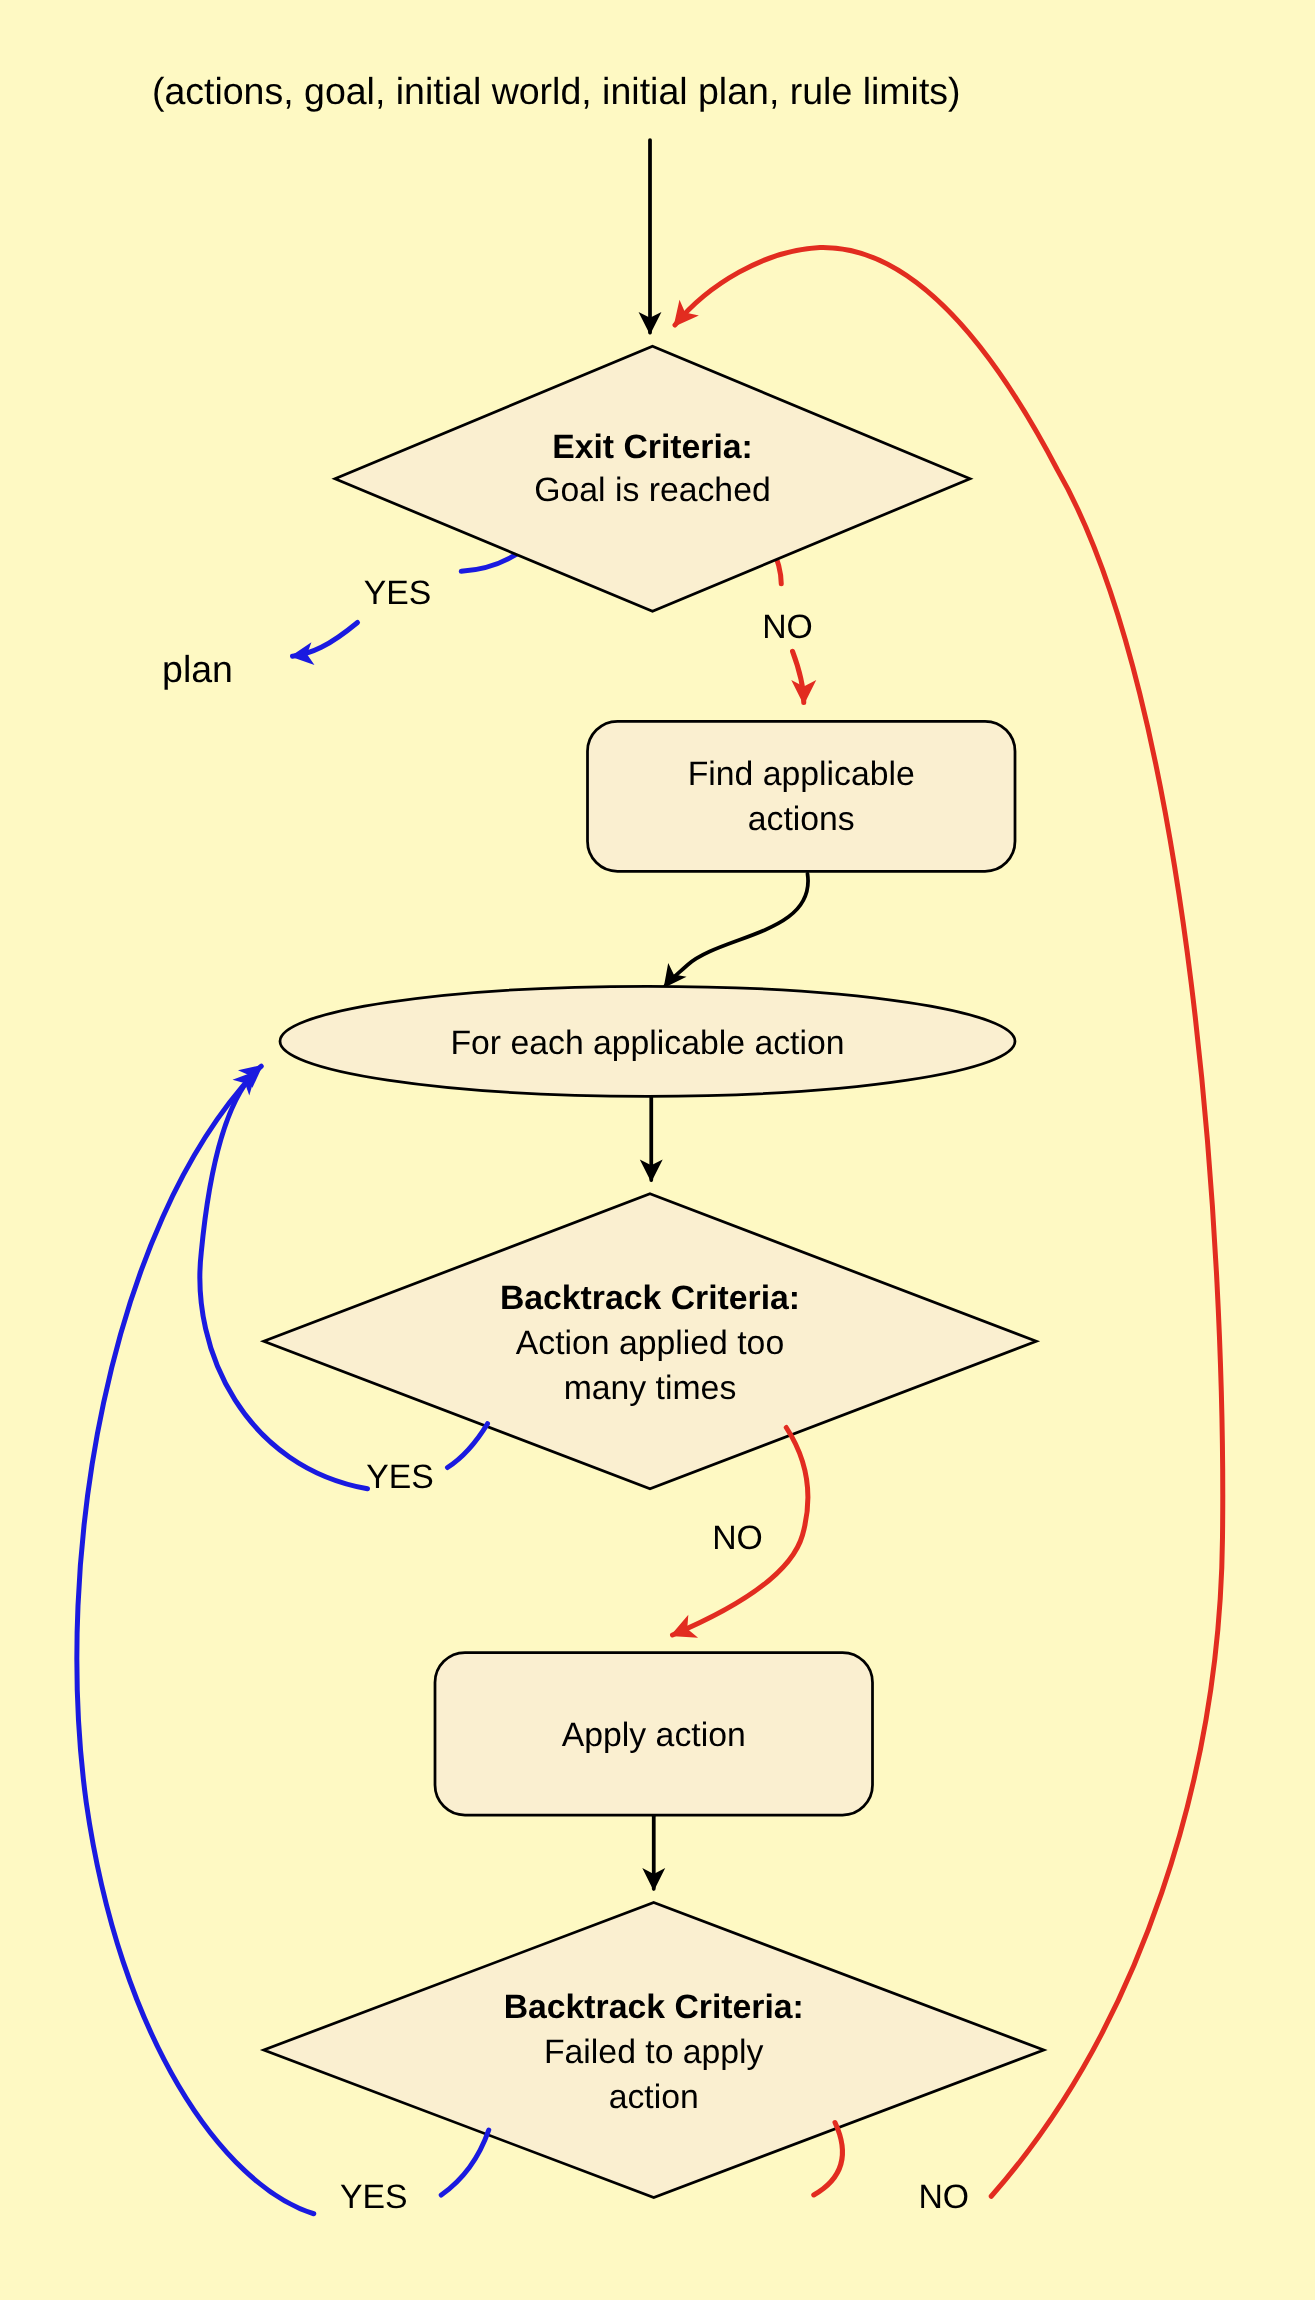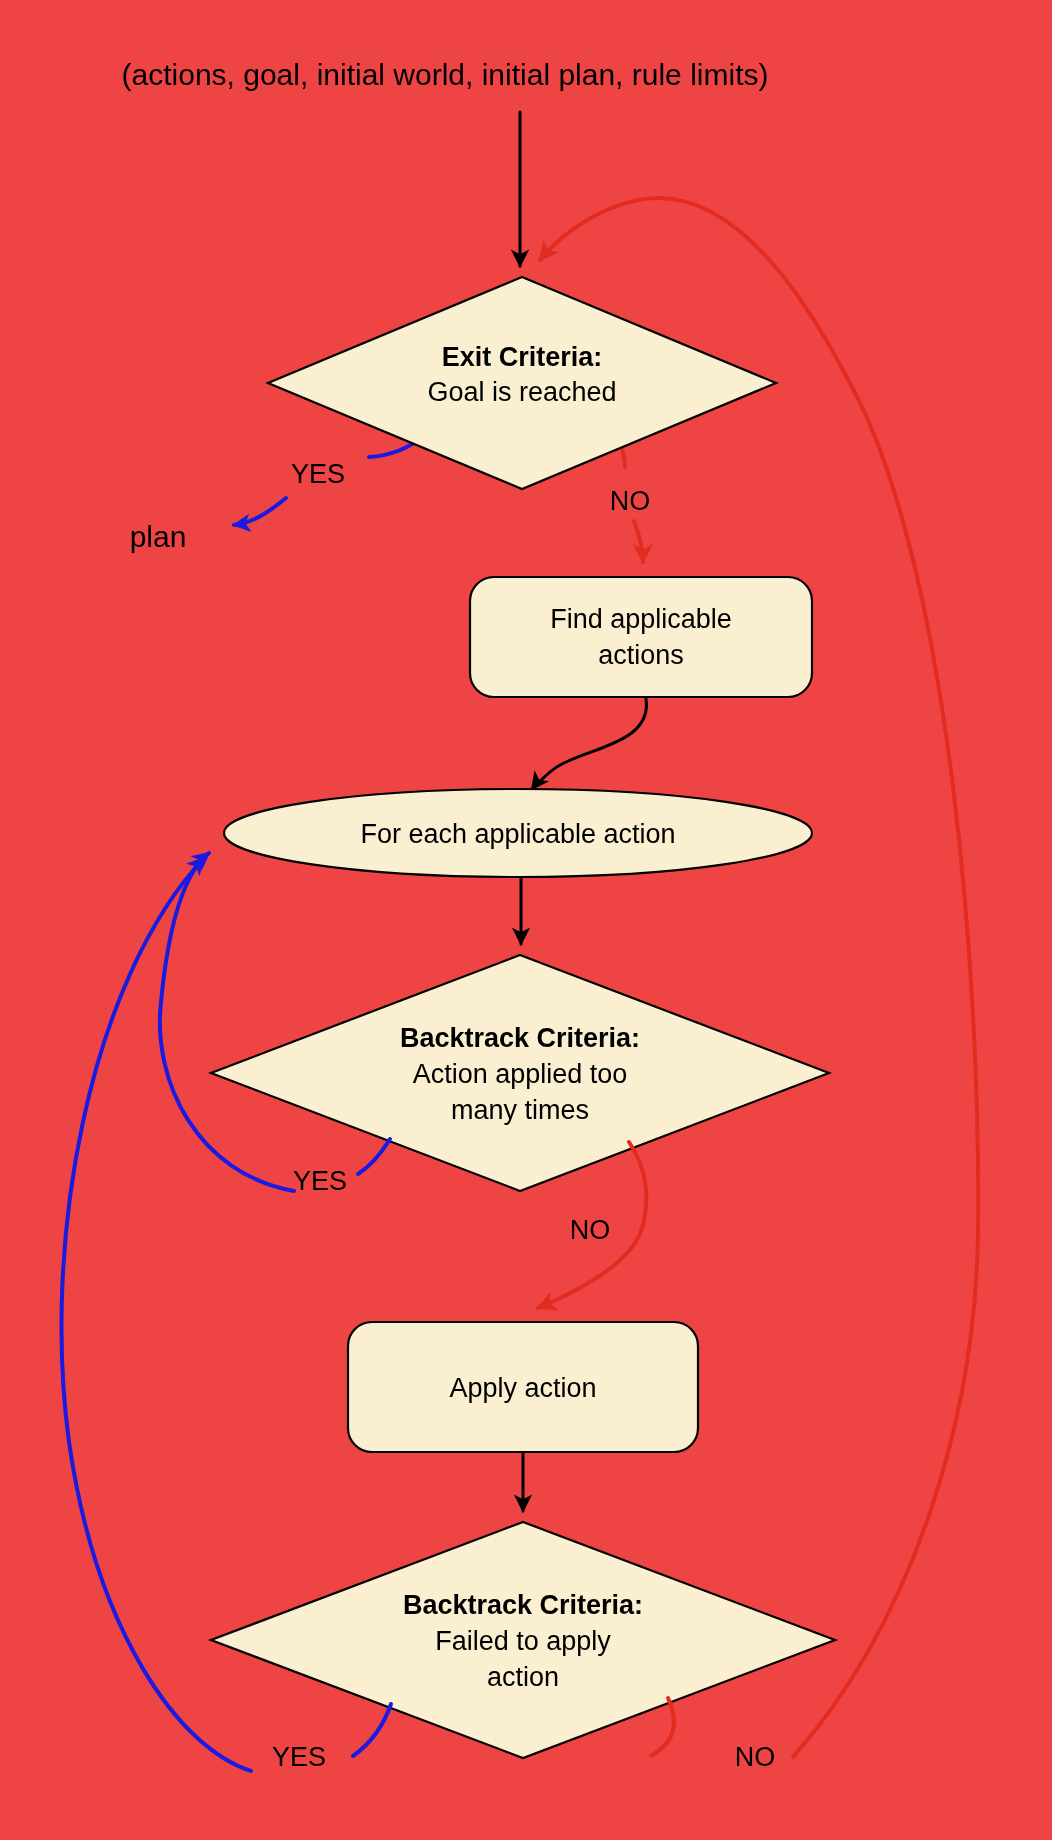--- a/index.html
+++ b/index.html
@@ -1,16 +1,16 @@
 <!DOCTYPE html>
 <html><head>
 <meta charset="utf-8">
 <style>
   html,body{margin:0;padding:0;background:#ffffff;}
-  .stage{width:1052px;height:1840px;position:relative;background:#ef4444;overflow:hidden;}
+  .stage{width:1052px;height:1840px;position:relative;background:#fef9c3;overflow:hidden;}
   svg{display:block;}
   text{font-family:"Liberation Sans", sans-serif;fill:#000000;}
   .node-shape{fill:#FAEFD0;stroke:#000000;stroke-width:2.2;}
   .node-text{font-size:27px;}
   .node-text.hdr{font-weight:700;}
   .free-text{font-size:30px;}
   .edge-label{font-size:27px;}
   .edge-black{fill:none;stroke:#000000;stroke-width:3;stroke-linecap:round;}
   .edge-yes{fill:none;stroke:#1A1AE0;stroke-width:4;stroke-linecap:round;}
   .edge-no{fill:none;stroke:#E22C20;stroke-width:4;stroke-linecap:round;}

